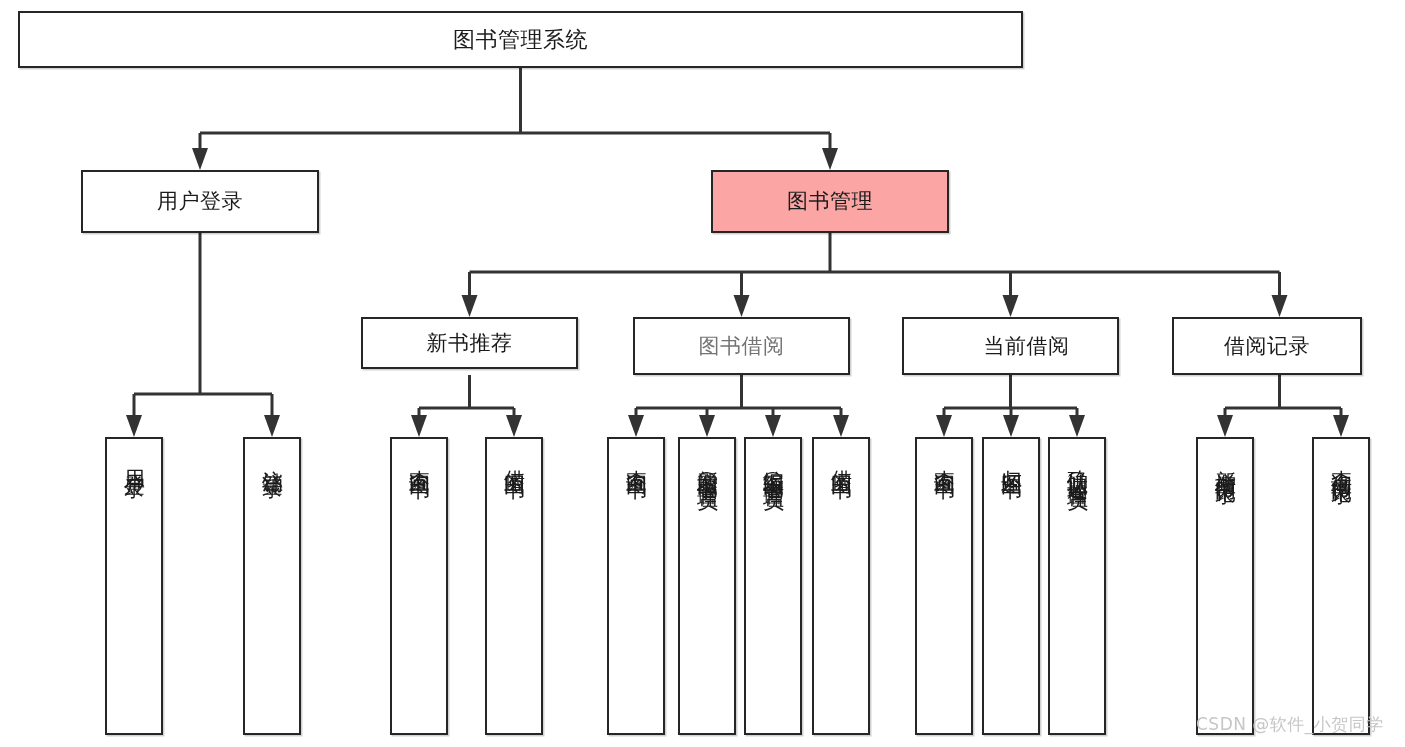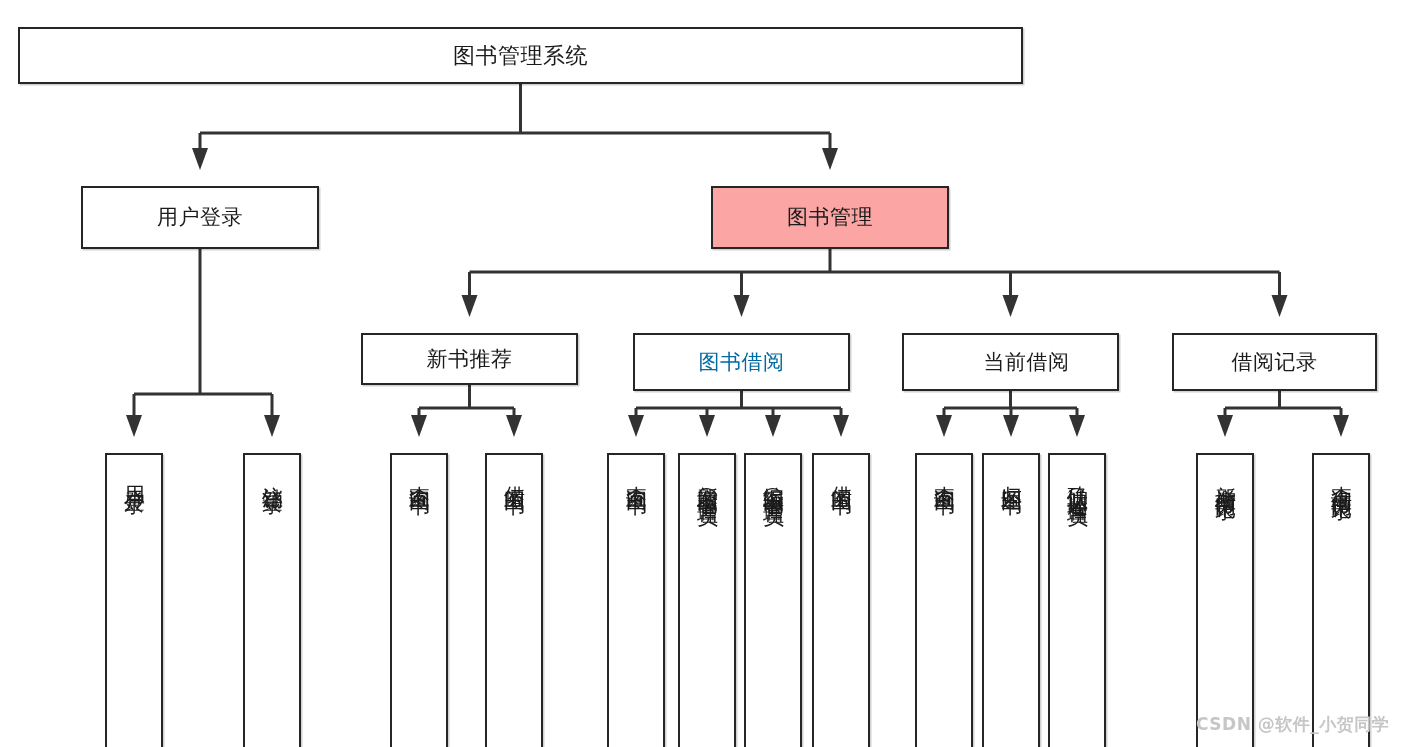--- a/index.html
+++ b/index.html
@@ -30,21 +30,20 @@
   .node {
     position: absolute;
     box-sizing: border-box;
     border: 2.5px solid #262626;
     background: #ffffff;
     color: #1b1b1b;
     display: flex;
     align-items: center;
     justify-content: center;
     box-shadow: 1.5px 1.5px 0 0 rgba(0,0,0,0.18);
-    margin-top: 16px;
   }
   .node-label {
     font-size: 21px;
     letter-spacing: 0.5px;
     line-height: 1.15;
     white-space: nowrap;
   }
   .node.root .node-label { font-size: 22px; }
   .node.leaf {
     align-items: flex-start;
@@ -58,21 +57,20 @@
     letter-spacing: 3px;
     line-height: 1.0;
     white-space: nowrap;
   }
   .watermark {
     position: absolute;
     font-size: 17px;
     color: #c6c6c6;
     white-space: nowrap;
     letter-spacing: 0.5px;
-    font-weight: bold;
   }
 </style>
 </head>
 <body>
 
 <div id="diagram-canvas">
   <svg id="connector-layer" viewBox="0 0 1405 747" width="1405" height="747" xmlns="http://www.w3.org/2000/svg">
       <line x1="520.5" y1="68" x2="520.5" y2="133" stroke="#333333" stroke-width="3"></line>
       <line x1="200" y1="133" x2="830" y2="133" stroke="#333333" stroke-width="3"></line>
       <line x1="200" y1="133" x2="200" y2="150" stroke="#333333" stroke-width="3"></line>
@@ -133,26 +131,26 @@
       <div class="node" style="left: 81px; top: 170px; width: 238px; height: 63px; border-color: rgb(38, 38, 38); background: rgb(255, 255, 255);">
         <span class="node-label" style="color: rgb(27, 27, 27);">用户登录</span>
       </div>
       <div class="node" style="left: 711px; top: 170px; width: 238px; height: 63px; border-color: rgb(38, 38, 38); background: #fca5a5;">
         <span class="node-label" style="color: rgb(27, 27, 27);">图书管理</span>
       </div>
       <div class="node" style="left: 361px; top: 317px; width: 217px; height: 52px; border-color: rgb(38, 38, 38); background: rgb(255, 255, 255);">
         <span class="node-label" style="color: rgb(27, 27, 27);">新书推荐</span>
       </div>
       <div class="node" style="left: 633px; top: 317px; width: 217px; height: 58px; border-color: rgb(38, 38, 38); background: rgb(255, 255, 255);">
-        <span class="node-label" style="color: #0369a1;">图书借阅</span>
+        <span class="node-label" style="color: #737373;">图书借阅</span>
       </div>
       <div class="node" style="left: 902px; top: 317px; width: 217px; height: 58px; border-color: rgb(38, 38, 38); background: rgb(255, 255, 255); padding-left: 32px;">
         <span class="node-label" style="color: rgb(27, 27, 27);">当前借阅</span>
       </div>
-      <div class="node" style="left: 1172px; top: 317px; width: 205px; height: 58px; border-color: rgb(38, 38, 38); background: rgb(255, 255, 255); text-align: center;">
+      <div class="node" style="left: 1172px; top: 317px; width: 190px; height: 58px; border-color: rgb(38, 38, 38); background: rgb(255, 255, 255); text-align: center;">
         <span class="node-label" style="color: rgb(27, 27, 27);">借阅记录</span>
       </div>
       <div class="node leaf" style="left: 105px; top: 437px; width: 58px; height: 298px; border-color: rgb(38, 38, 38); background: rgb(255, 255, 255);">
         <span class="node-label" style="color: rgb(27, 27, 27);">用户登录</span>
       </div>
       <div class="node leaf" style="left: 243px; top: 437px; width: 58px; height: 298px; border-color: rgb(38, 38, 38); background: rgb(255, 255, 255);">
         <span class="node-label" style="color: rgb(27, 27, 27);">注销登录</span>
       </div>
       <div class="node leaf" style="left: 390px; top: 437px; width: 58px; height: 298px; border-color: rgb(38, 38, 38); background: rgb(255, 255, 255);">
         <span class="node-label" style="color: rgb(27, 27, 27);">查询图书</span>

